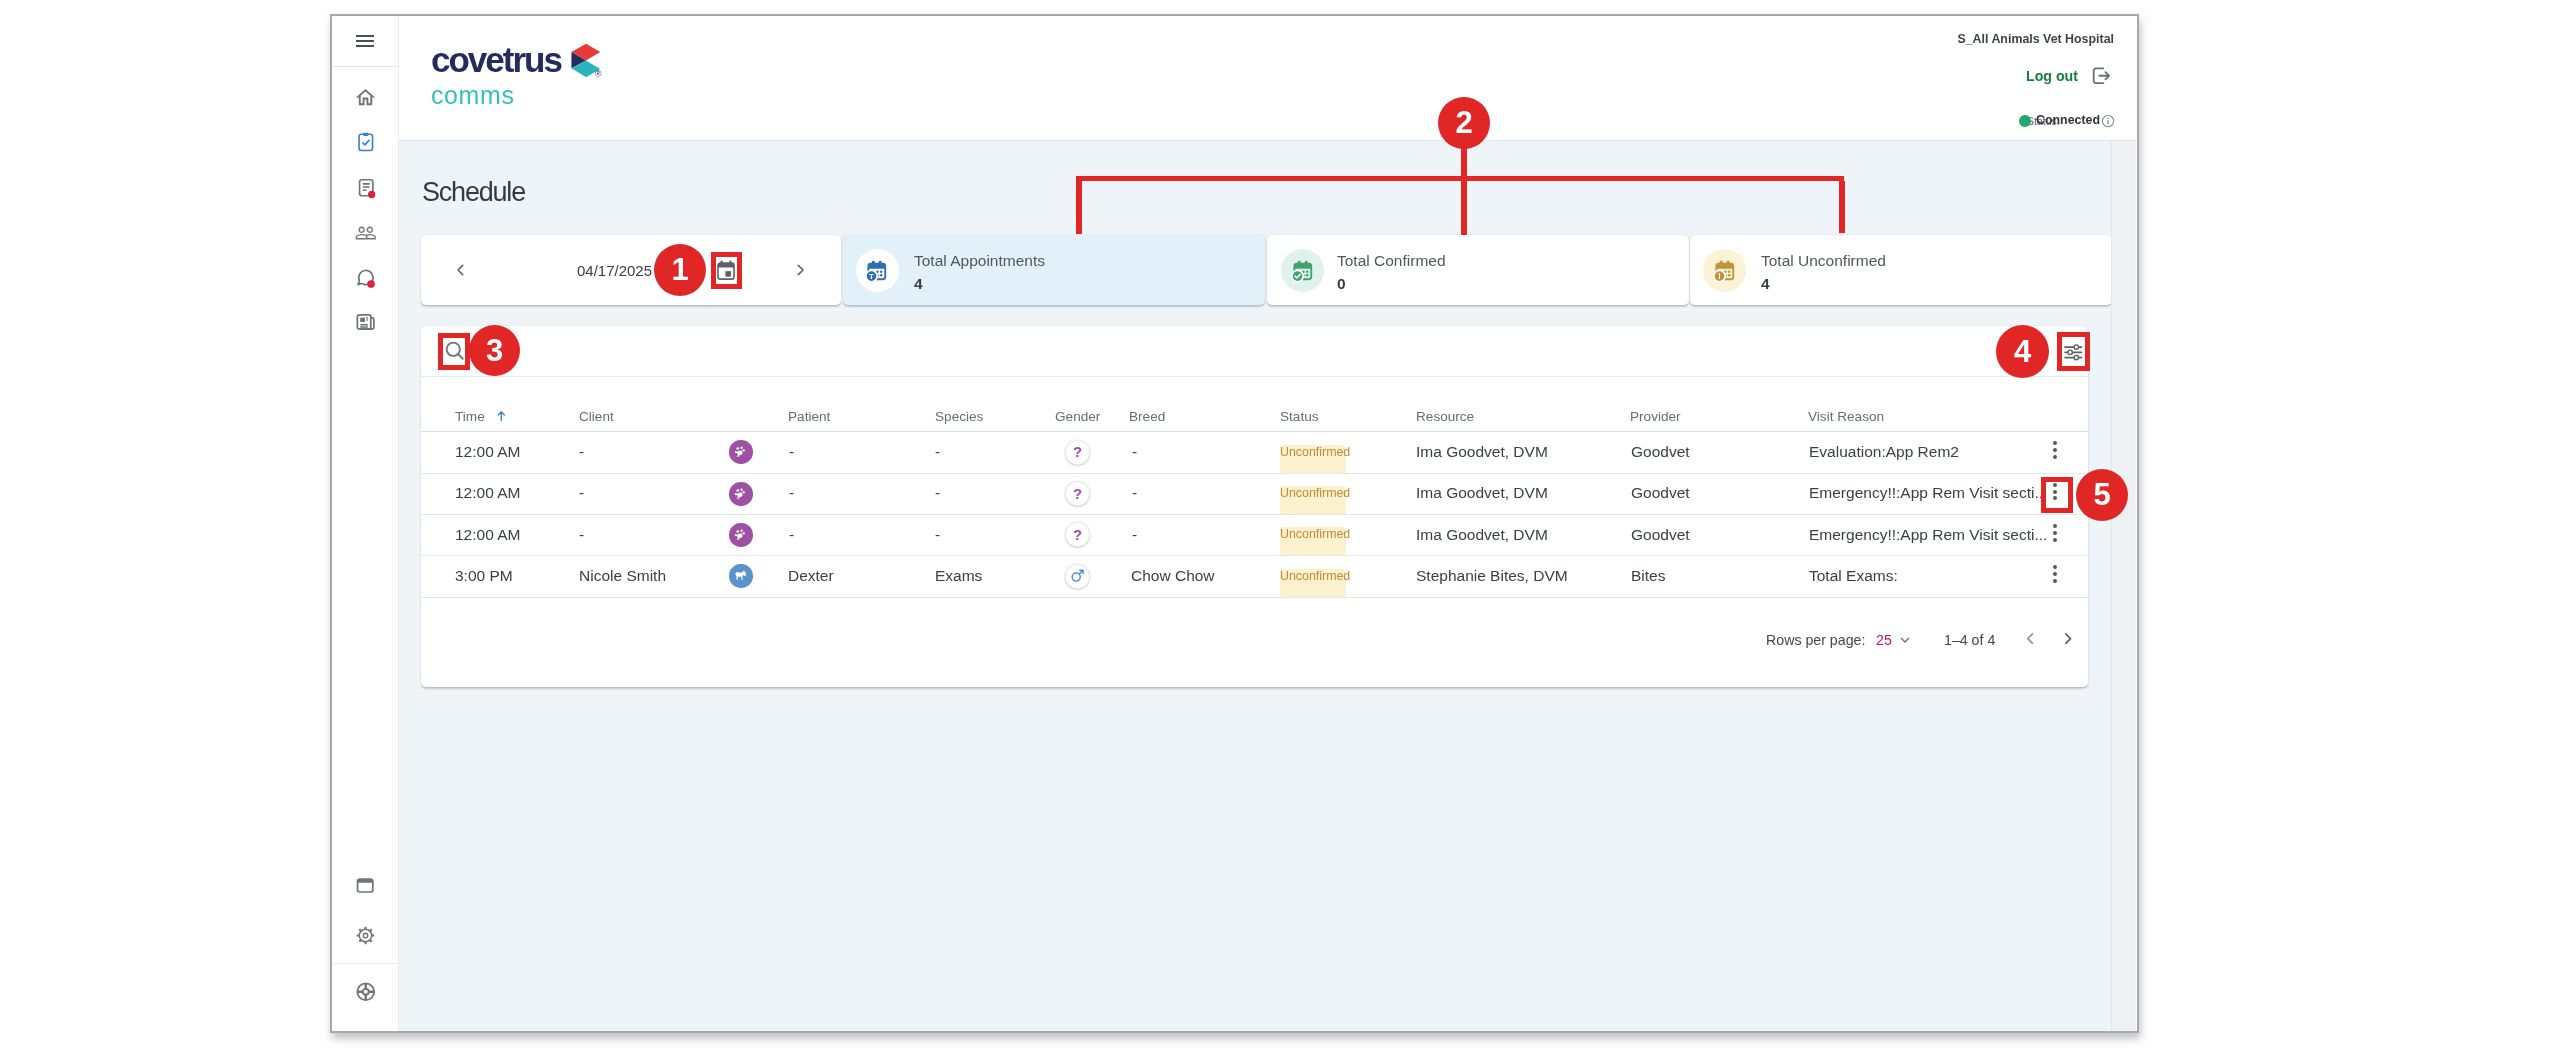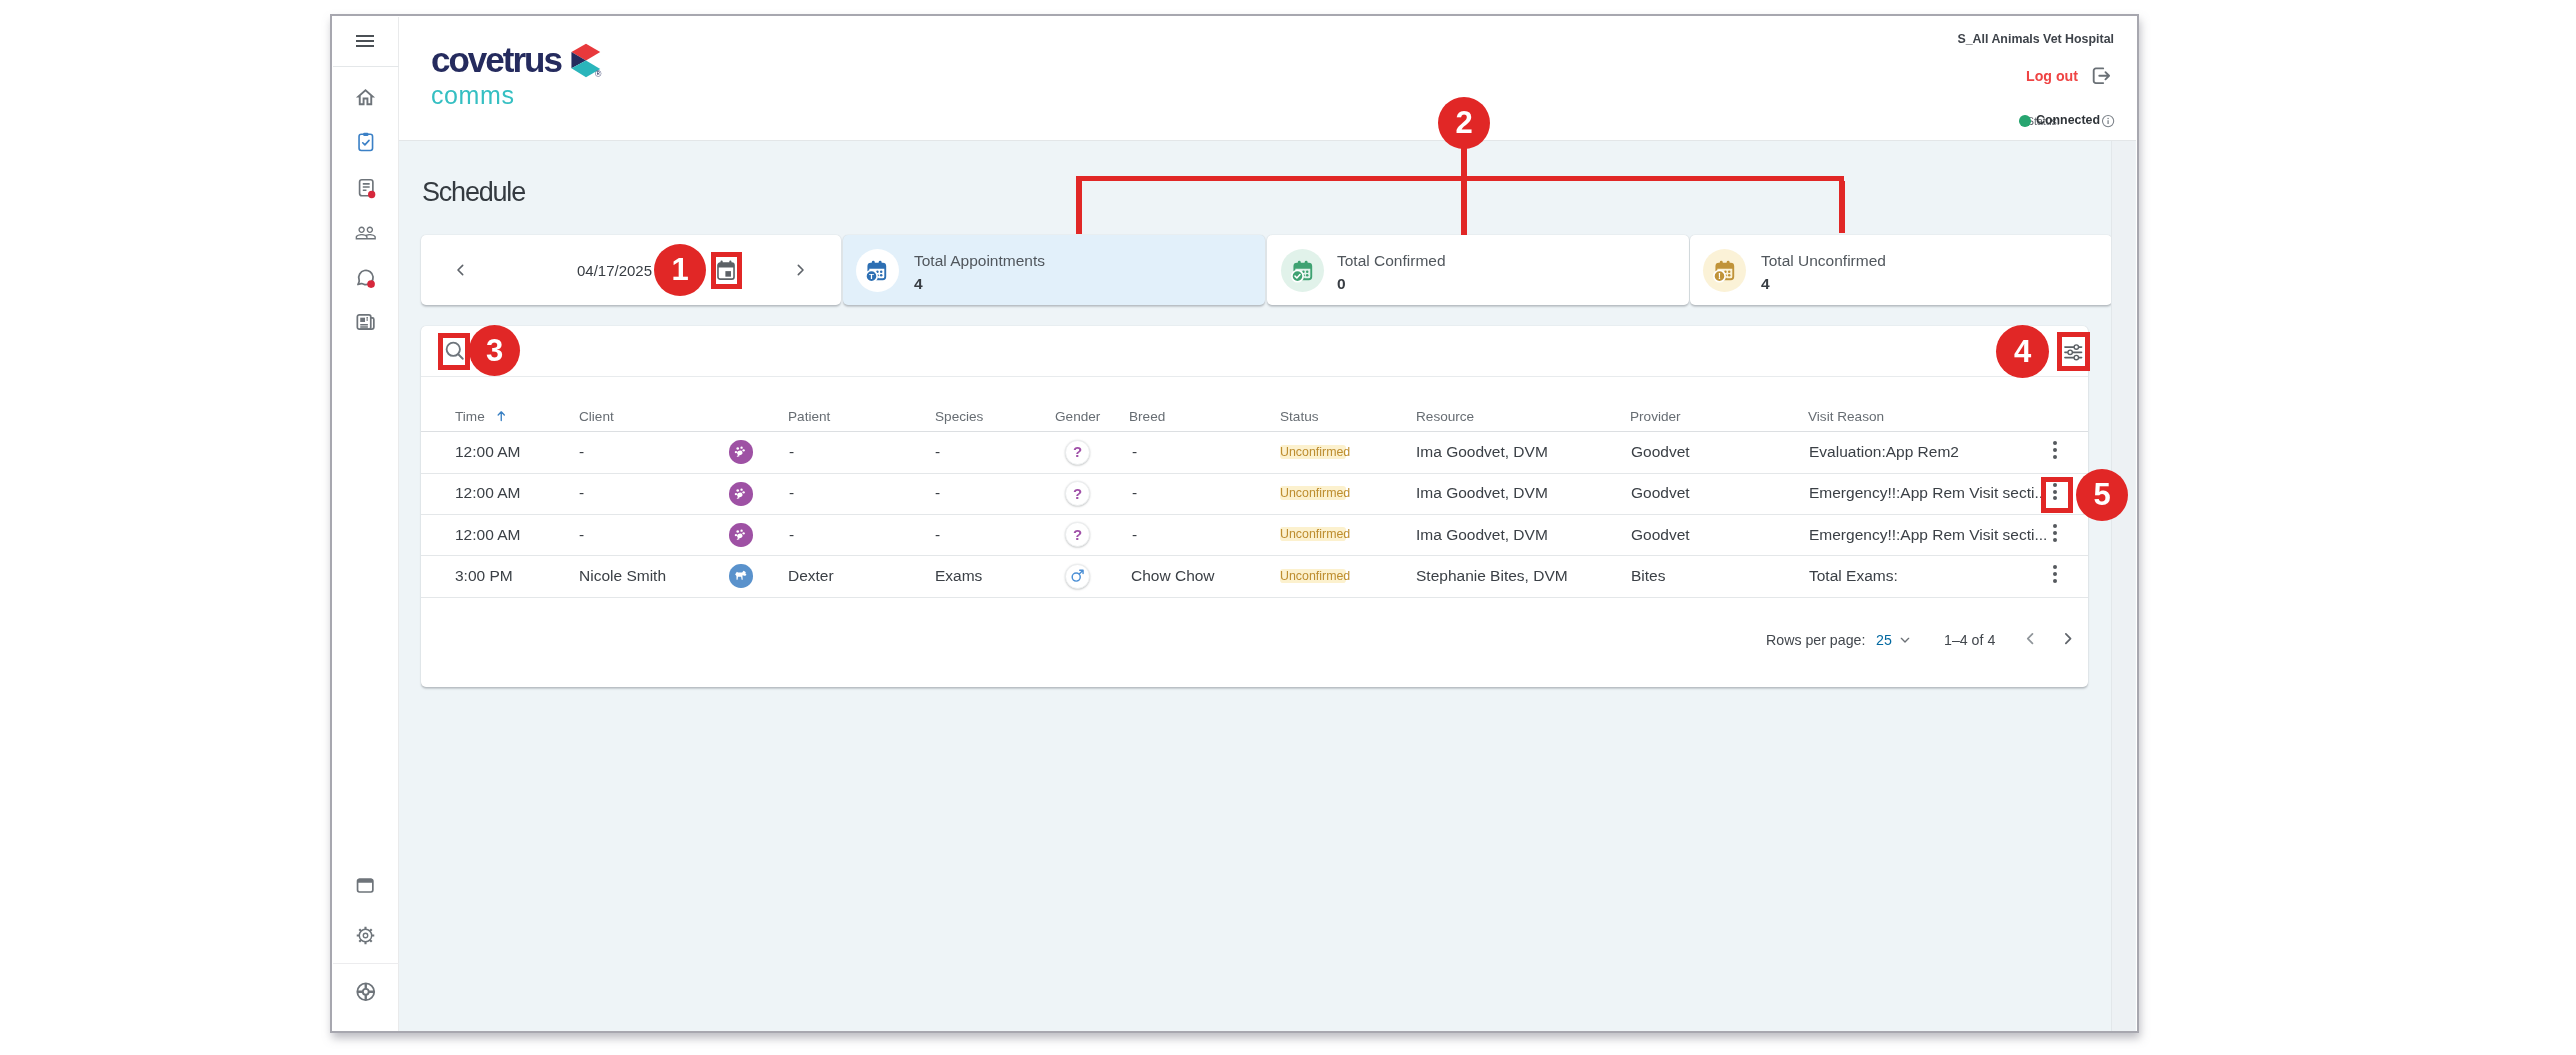--- a/index.html
+++ b/index.html
@@ -8,21 +8,21 @@
 .sidebar{left:333px;top:16.7px;width:66px;height:1014px;background:#fff;border-right:0.6px solid #e9eaeb;box-sizing:border-box;}
 .header{left:399px;top:16.7px;width:1737px;height:124px;background:#fff;border-bottom:0.6px solid #e3e6e8;box-sizing:border-box;}
 .content{left:399px;top:141px;width:1737px;height:890px;background:#eef4f7;}
 .card{background:#fff;border-radius:5px;box-shadow:0 1.2px 1.9px rgba(70,75,80,.22),0 0.6px 1.2px rgba(70,75,80,.14);}
 .redc{background:#e12726;border-radius:50%;color:#fff;font-weight:bold;display:flex;align-items:center;justify-content:center;z-index:30;}
 .redbox{border:3.1px solid #e12726;box-sizing:border-box;z-index:29;}
 .redline{background:#e12726;z-index:28;}
 .hline{height:0.6px;background:#e4e7e9;}
 .coltxt{font-size:13.6px;color:#676d73;line-height:15px;white-space:nowrap;}
 .rowtxt{font-size:15.5px;color:#3b4046;line-height:16.7px;white-space:nowrap;}
-.chip{background:#fcf1ce;border-radius:3.1px;color:#bd8d2f;font-size:12.4px;line-height:15px;text-align:center;width:66px;height:14px;}
+.chip{background:#fcf1ce;border-radius:3.1px;color:#bd8d2f;font-size:12.4px;line-height:15px;text-align:center;width:66px;height:29px;}
 .dot3{width:4.3px;height:4.3px;border-radius:50%;background:#55595e;}
 </style>
 </head>
 <body>
 <div class="abs win"></div>
 <div class="abs sidebar"></div>
 <div class="abs header"></div>
 <div class="abs content"></div>
 
 <div class="abs" style="left:356px;top:35px;width:18px;height:12.4px;">
@@ -88,21 +88,21 @@
 <div class="abs" style="left:431px;top:42px;font-size:35px;line-height:35px;font-weight:bold;letter-spacing:-2px;color:#252b5e;">covetrus</div>
 <svg class="abs" style="left:571px;top:43px;" width="30" height="35" viewBox="0 0 48 57">
   <polygon points="24,1.2 47.2,14.8 24,28.5 0.3,14.8" fill="#e8393c"></polygon>
   <polygon points="0.3,14.8 24,28.5 0.3,41.3" fill="#252b5e"></polygon>
   <polygon points="24,28.5 47.2,42.2 24,55.7 0.3,41.3" fill="#2ab5bb"></polygon>
 </svg>
 <div class="abs" style="left:595px;top:69px;font-size:8.7px;color:#2a3263;">®</div>
 <div class="abs" style="left:431px;top:82px;font-size:25px;line-height:26px;color:#35bfc2;letter-spacing:0.6px;">comms</div>
 
 <div class="abs" style="right:462px;top:33px;font-size:12.4px;line-height:13.6px;color:#3e434a;font-weight:bold;">S_All Animals Vet Hospital</div>
-<div class="abs" style="right:498px;top:69px;font-size:14.2px;line-height:15.5px;font-weight:bold;color:#ef4444;">Log out</div>
+<div class="abs" style="right:498px;top:69px;font-size:14.2px;line-height:15.5px;font-weight:bold;color:#15803d;">Log out</div>
 <svg class="abs" style="left:2089px;top:64px;" width="23.5" height="23.5" viewBox="0 0 24 24" fill="none" stroke="#6a7076" stroke-width="1.9" stroke-linecap="round" stroke-linejoin="round">
     <path d="M14.5 4.5H7a2.2 2.2 0 0 0-2.2 2.2v10.6A2.2 2.2 0 0 0 7 19.5h7.5"></path>
     <path d="M10.5 12h9.5M16.8 8.3l3.7 3.7-3.7 3.7"></path>
   </svg>
 <div class="abs" style="left:1983px;top:116px;font-size:10.5px;line-height:11.7px;color:#5c6167;margin-left:44px;">Status:</div>
 <div class="abs" style="left:2019px;top:115px;width:11.7px;height:11.7px;border-radius:50%;background:#27a570;"></div>
 <div class="abs" style="left:2036px;top:114px;font-size:12.4px;line-height:13px;font-weight:bold;color:#2e3338;">Connected</div>
 <svg class="abs" style="left:2101px;top:114px;" width="14.2" height="14.2" viewBox="0 0 24 24" fill="none" stroke="#7d838a" stroke-width="1.8">
     <circle cx="12" cy="12" r="9.5"></circle>
     <path d="M12 10.5V17" stroke-width="2.2"></path>
@@ -308,21 +308,21 @@
 <div class="abs dot3" style="left:2053px;top:565px;"></div>
 <div class="abs dot3" style="left:2053px;top:572px;"></div>
 <div class="abs dot3" style="left:2053px;top:579px;"></div>
 
 <div class="abs hline" style="left:421px;top:473px;width:1667px;"></div>
 <div class="abs hline" style="left:421px;top:514px;width:1667px;"></div>
 <div class="abs hline" style="left:421px;top:555px;width:1667px;"></div>
 <div class="abs hline" style="left:421px;top:597px;width:1667px;"></div>
 
 <div class="abs" style="left:1766px;top:633px;font-size:14.2px;line-height:15.5px;color:#42474d;white-space:nowrap;">Rows per page:</div>
-<div class="abs" style="left:1876px;top:633px;font-size:14.2px;line-height:15.5px;color:#0369a1;">25</div>
+<div class="abs" style="left:1876px;top:633px;font-size:14.2px;line-height:15.5px;color:#be185d;">25</div>
 <svg class="abs" style="left:1897px;top:632px;" width="16" height="16" viewBox="0 0 24 24" fill="none" stroke="#6b7075" stroke-width="2" stroke-linecap="round" stroke-linejoin="round">
     <path d="M6.5 9.5l5.5 5.5 5.5-5.5"></path>
   </svg>
 <div class="abs" style="left:1944px;top:633px;font-size:14.2px;line-height:15.5px;color:#42474d;white-space:nowrap;">1–4 of 4</div>
 <svg class="abs" style="left:2022px;top:630px;" width="17.3" height="17.3" viewBox="0 0 24 24" fill="none" stroke="#8f959a" stroke-width="2.4" stroke-linecap="round" stroke-linejoin="round">
     <path d="M14.5 5.5L8 12l6.5 6.5"></path>
   </svg>
 <svg class="abs" style="left:2059px;top:630px;" width="17.3" height="17.3" viewBox="0 0 24 24" fill="none" stroke="#5f646a" stroke-width="2.4" stroke-linecap="round" stroke-linejoin="round">
     <path d="M9.5 5.5L16 12l-6.5 6.5"></path>
   </svg>

